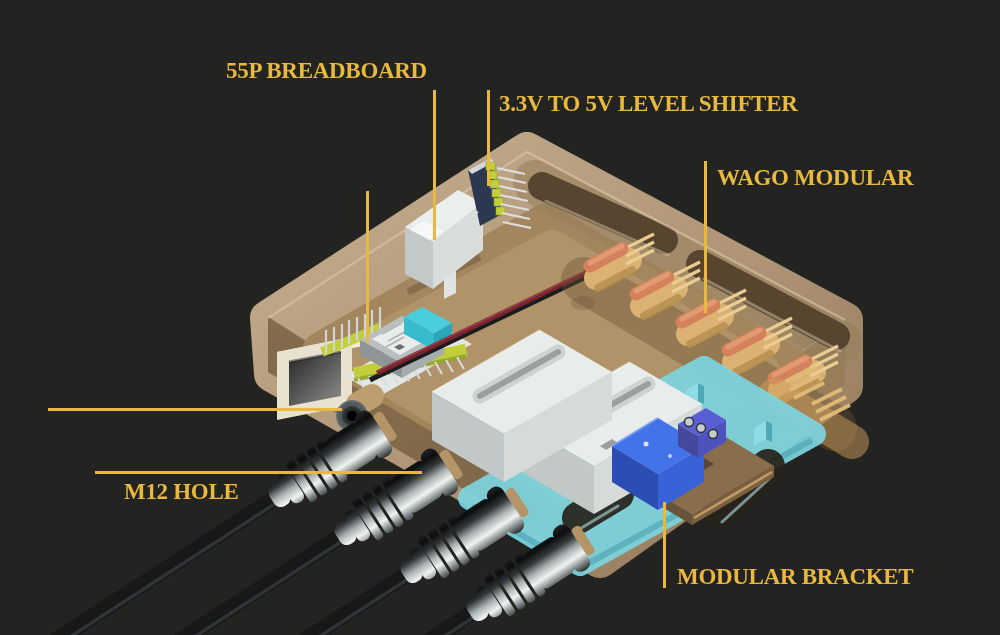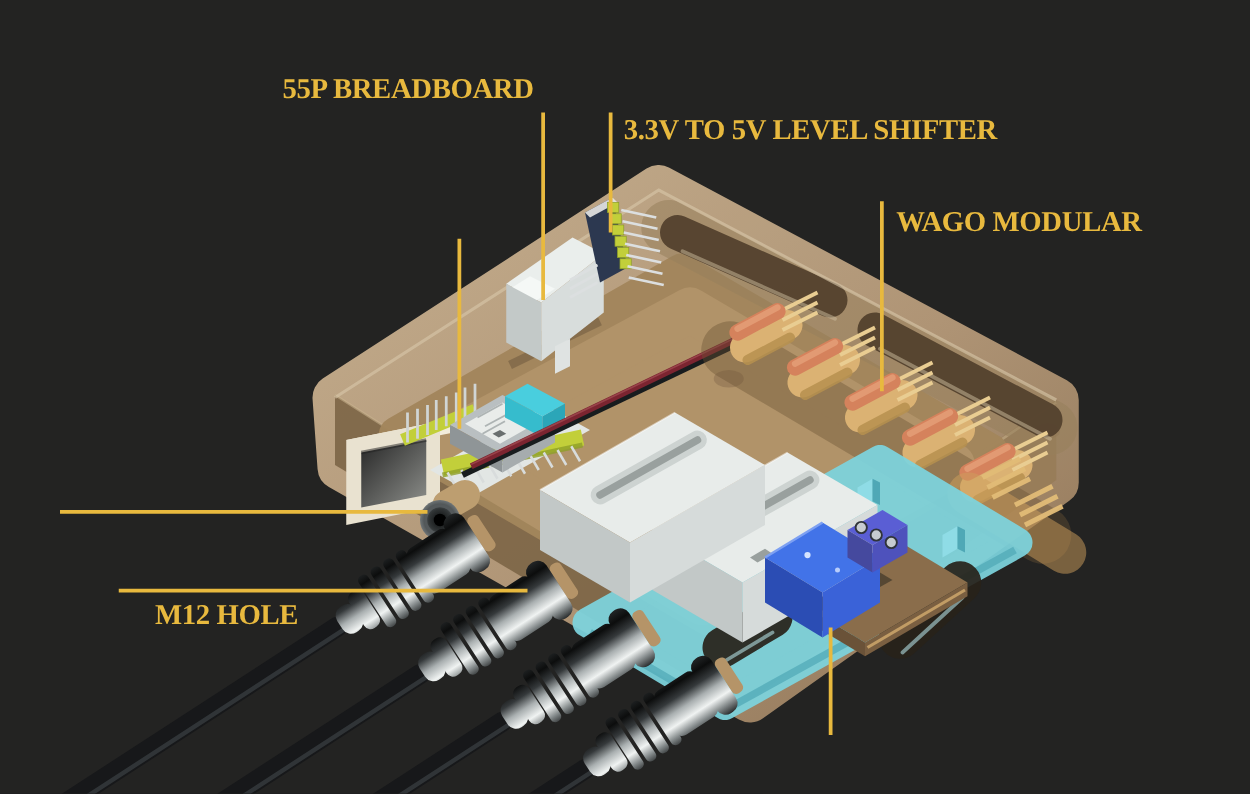--- a/index.html
+++ b/index.html
@@ -346,14 +346,15 @@
 <div class="leader v" style="left:366px; top:191px; height:152px;"></div>
 <div class="leader v" style="left:704px; top:161px; height:152px;"></div>
 <div class="leader h" style="left:48px;  top:408px; width:294px;"></div>
 <div class="leader h" style="left:95px;  top:471px; width:327px;"></div>
 <div class="leader v" style="left:663px; top:502px; height:86px;"></div>
 
 <div class="lbl" style="left:226px; top:59px;">55P BREADBOARD</div>
 <div class="lbl" style="left:499px; top:57px;margin-top:35px;">3.3V TO 5V LEVEL SHIFTER</div>
 <div class="lbl" style="left:717px; top:166px;">WAGO MODULAR</div>
 <div class="lbl" style="left:94px;  top:480px;margin-left:30px;">M12 HOLE</div>
+<div class="lbl" style="left:677px; top:565px;">MODULAR BRACKET</div>
 
 </div>
 
 </body></html>

